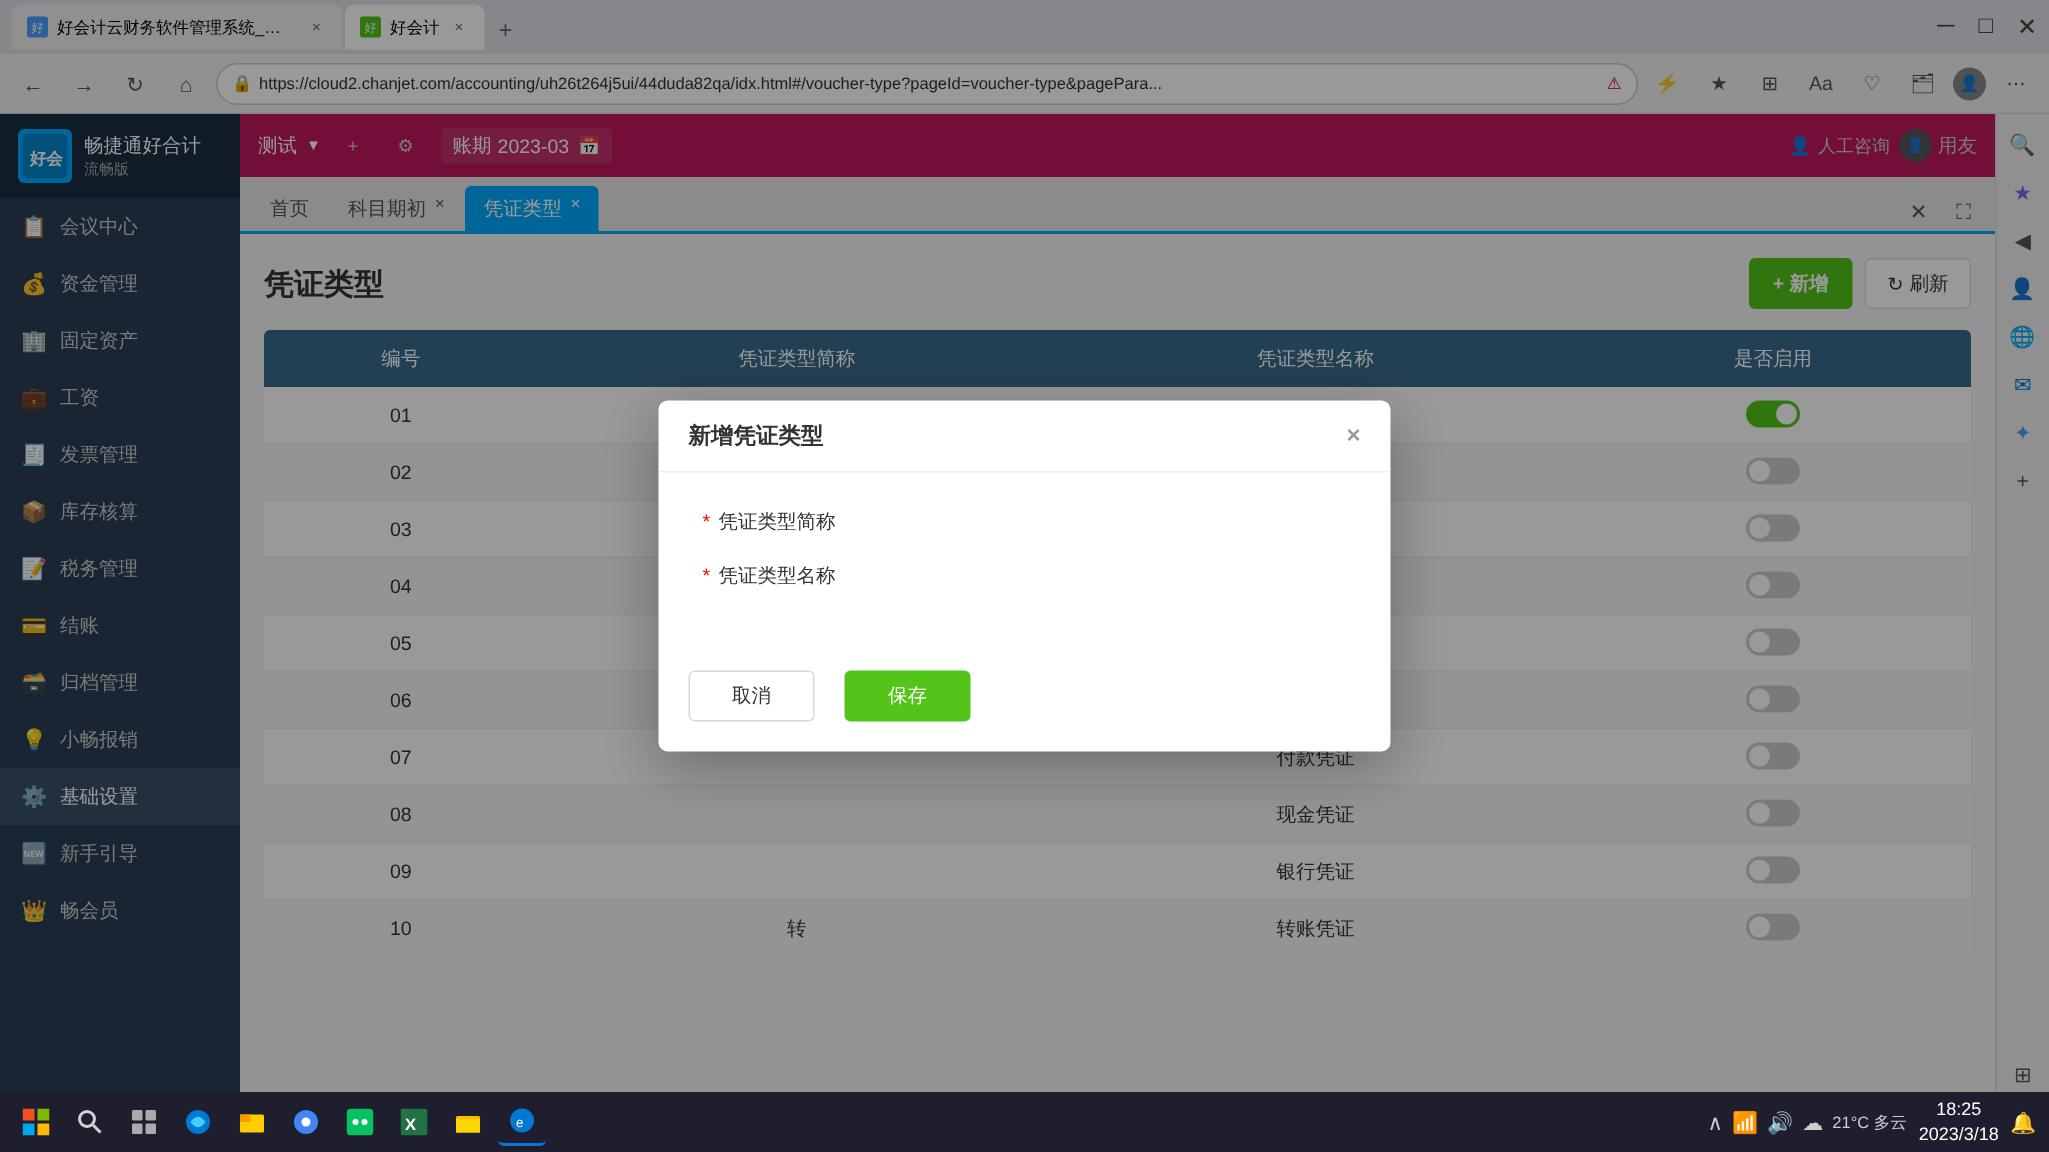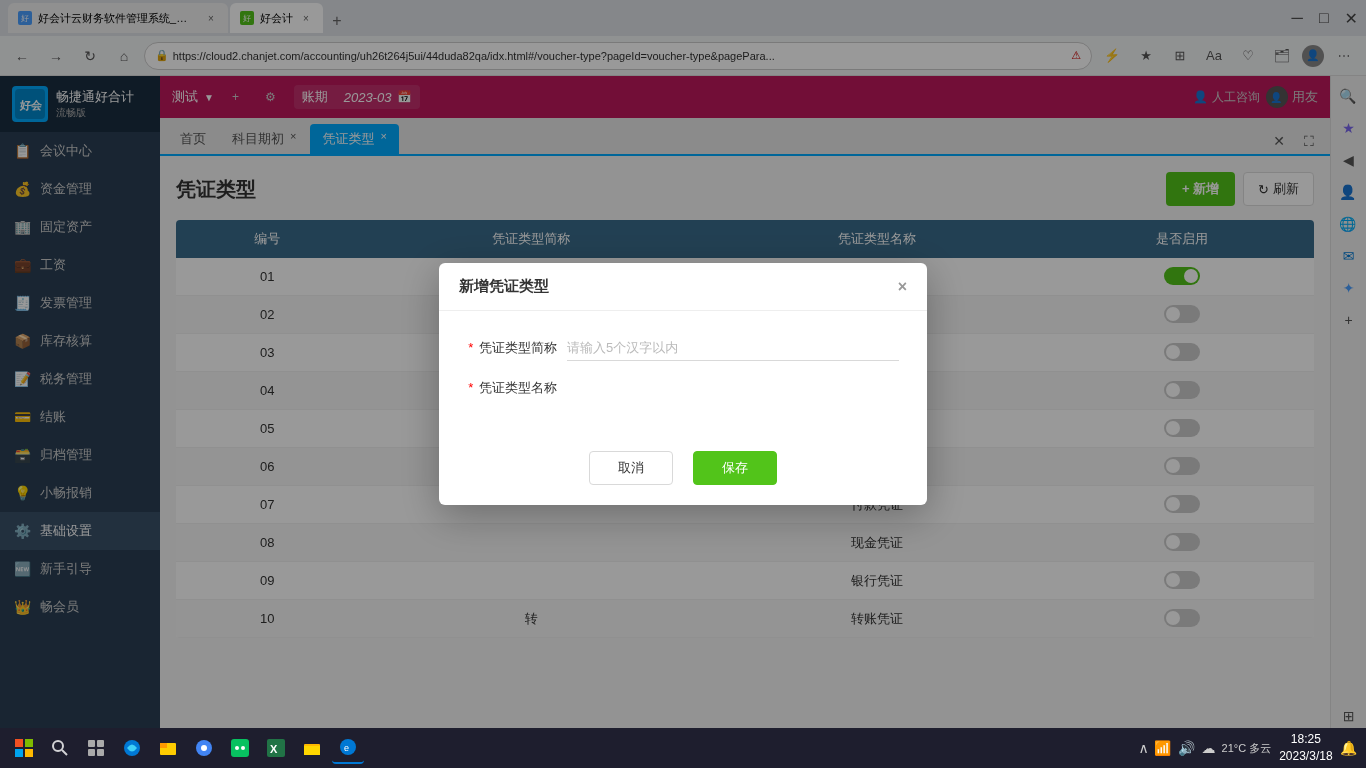--- a/index.html
+++ b/index.html
@@ -83,21 +83,21 @@
     .modal-overlay { position: fixed; top: 0; left: 0; width: 100%; height: 100%; background: rgba(0,0,0,0.4); display: flex; align-items: center; justify-content: center; z-index: 1000; }
     .modal { background: white; border-radius: 6px; width: 488px; box-shadow: 0 10px 40px rgba(0,0,0,0.3); overflow: hidden; }
     .modal-header { padding: 14px 20px; font-size: 15px; font-weight: bold; color: #333; border-bottom: 1px solid #eee; display: flex; align-items: center; justify-content: space-between; }
     .modal-close { font-size: 16px; color: #999; cursor: pointer; }
     .modal-body { padding: 24px 28px; }
     .form-row { display: flex; align-items: center; margin-bottom: 18px; }
     .form-label { font-size: 13px; color: #333; width: 90px; text-align: right; margin-right: 10px; flex-shrink: 0; }
     .form-label .required { color: red; margin-right: 2px; }
     .form-input { flex: 1; border: none; border-bottom: 1px solid #d9d9d9; padding: 5px 0; font-size: 13px; color: #333; outline: none; }
     .form-input::placeholder { color: #bbb; }
-    .modal-footer { padding: 12px 20px 20px; display: flex; align-items: center; justify-content: center; gap: 20px; }
+    .modal-footer { padding: 12px 20px 20px; display: flex; align-items: center; gap: 20px; }
     .btn-cancel { background: white; border: 1px solid #d9d9d9; color: #333; padding: 7px 28px; border-radius: 4px; cursor: pointer; font-size: 13px; }
     .btn-save { background: #52c41a; border: 1px solid #52c41a; color: white; padding: 7px 28px; border-radius: 4px; cursor: pointer; font-size: 13px; }
 
     
     .right-panel { width: 36px; background: #f0f0f0; border-left: 1px solid #ddd; display: flex; flex-direction: column; align-items: center; padding: 6px 0; gap: 4px; }
     .right-panel-btn { width: 28px; height: 28px; border-radius: 4px; display: flex; align-items: center; justify-content: center; cursor: pointer; font-size: 14px; color: #555; }
 
     
     .taskbar { background: #1e1e2e; height: 40px; display: flex; align-items: center; padding: 0 8px; gap: 4px; position: fixed; bottom: 0; left: 0; right: 0; z-index: 2000; }
     .taskbar-start { width: 32px; height: 32px; display: flex; align-items: center; justify-content: center; cursor: pointer; }
@@ -244,21 +244,21 @@
         <span class="header-chevron">▼</span>
       </div>
       <div class="header-btn">
         <span>+</span>
       </div>
       <div class="header-btn">
         <span>⚙</span>
       </div>
       <div class="period-info">
         <span>账期</span>
-        <span style="margin-left:12px;font-style:italic;">2023-03</span>
+        <span style="margin-left:0;">2023-03</span>
         <span style="font-size:12px; margin-left:2px;">📅</span>
       </div>
       <div class="header-actions">
         <div class="consult-btn">
           <span>👤</span>
           <span>人工咨询</span>
         </div>
         <div class="user-area">
           <div class="user-avatar">
             <span>👤</span>
@@ -434,21 +434,20 @@
     <div class="modal-header">
       <span>新增凭证类型</span>
       <span class="modal-close">×</span>
     </div>
     <div class="modal-body">
       <div class="form-row">
         <label class="form-label">
           <span class="required">*</span>
           <span>凭证类型简称</span>
         </label>
-        <input class="form-input" type="text" placeholder="请输入5个汉字以内" style="">
       </div>
       <div class="form-row">
         <label class="form-label">
           <span class="required">*</span>
           <span>凭证类型名称</span>
         </label>
       </div>
     </div>
     <div class="modal-footer">
       <button class="btn-cancel">取消</button>

